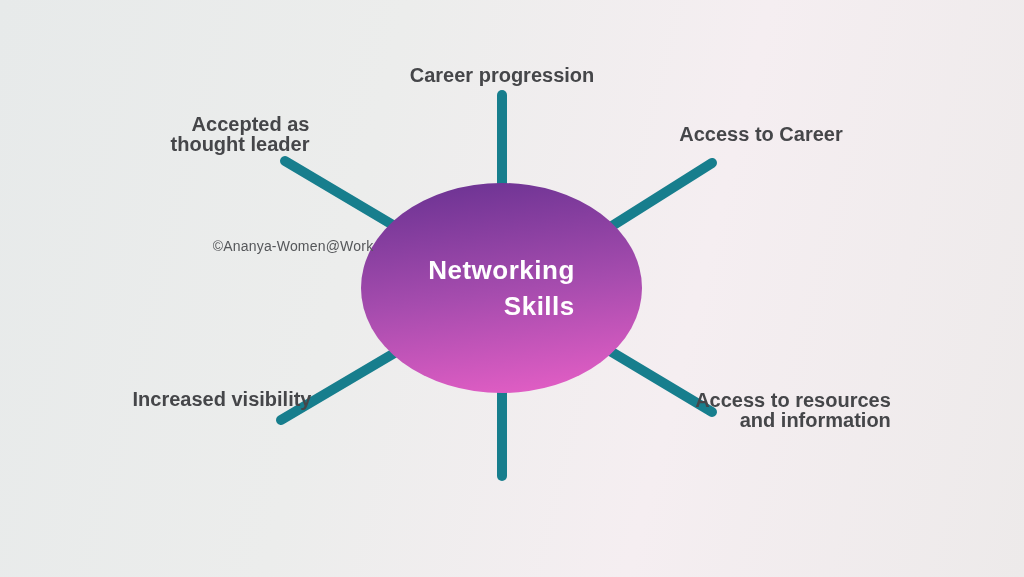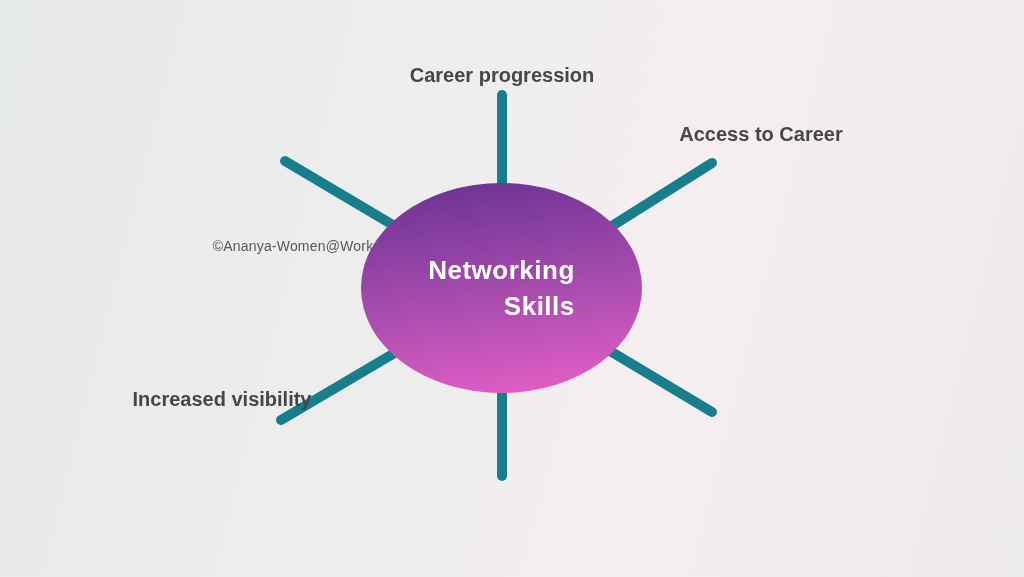--- a/index.html
+++ b/index.html
@@ -94,22 +94,30 @@
   </div>
 
   <div class="node-label" style="left:502px;top:75px;">
     <div>Career progression</div>
   </div>
 
   <div class="node-label" style="left:761px;top:134px;">
     <div>Access to Career</div>
   </div>
 
+  <div class="node-label" style="left:240px;top:134px;">
+    <div>Accepted as</div>
+    <div>thought leader</div>
+  </div>
 
   <div class="node-label" style="left:222px;top:399px;">
     <div>Increased visibility</div>
   </div>
 
+  <div class="node-label" style="left:793px;top:410px;">
+    <div>Access to resources</div>
+    <div>and information</div>
+  </div>
 
 
   <div class="watermark">©Ananya-Women@Work</div>
 
 </div>
 
 </body></html>

